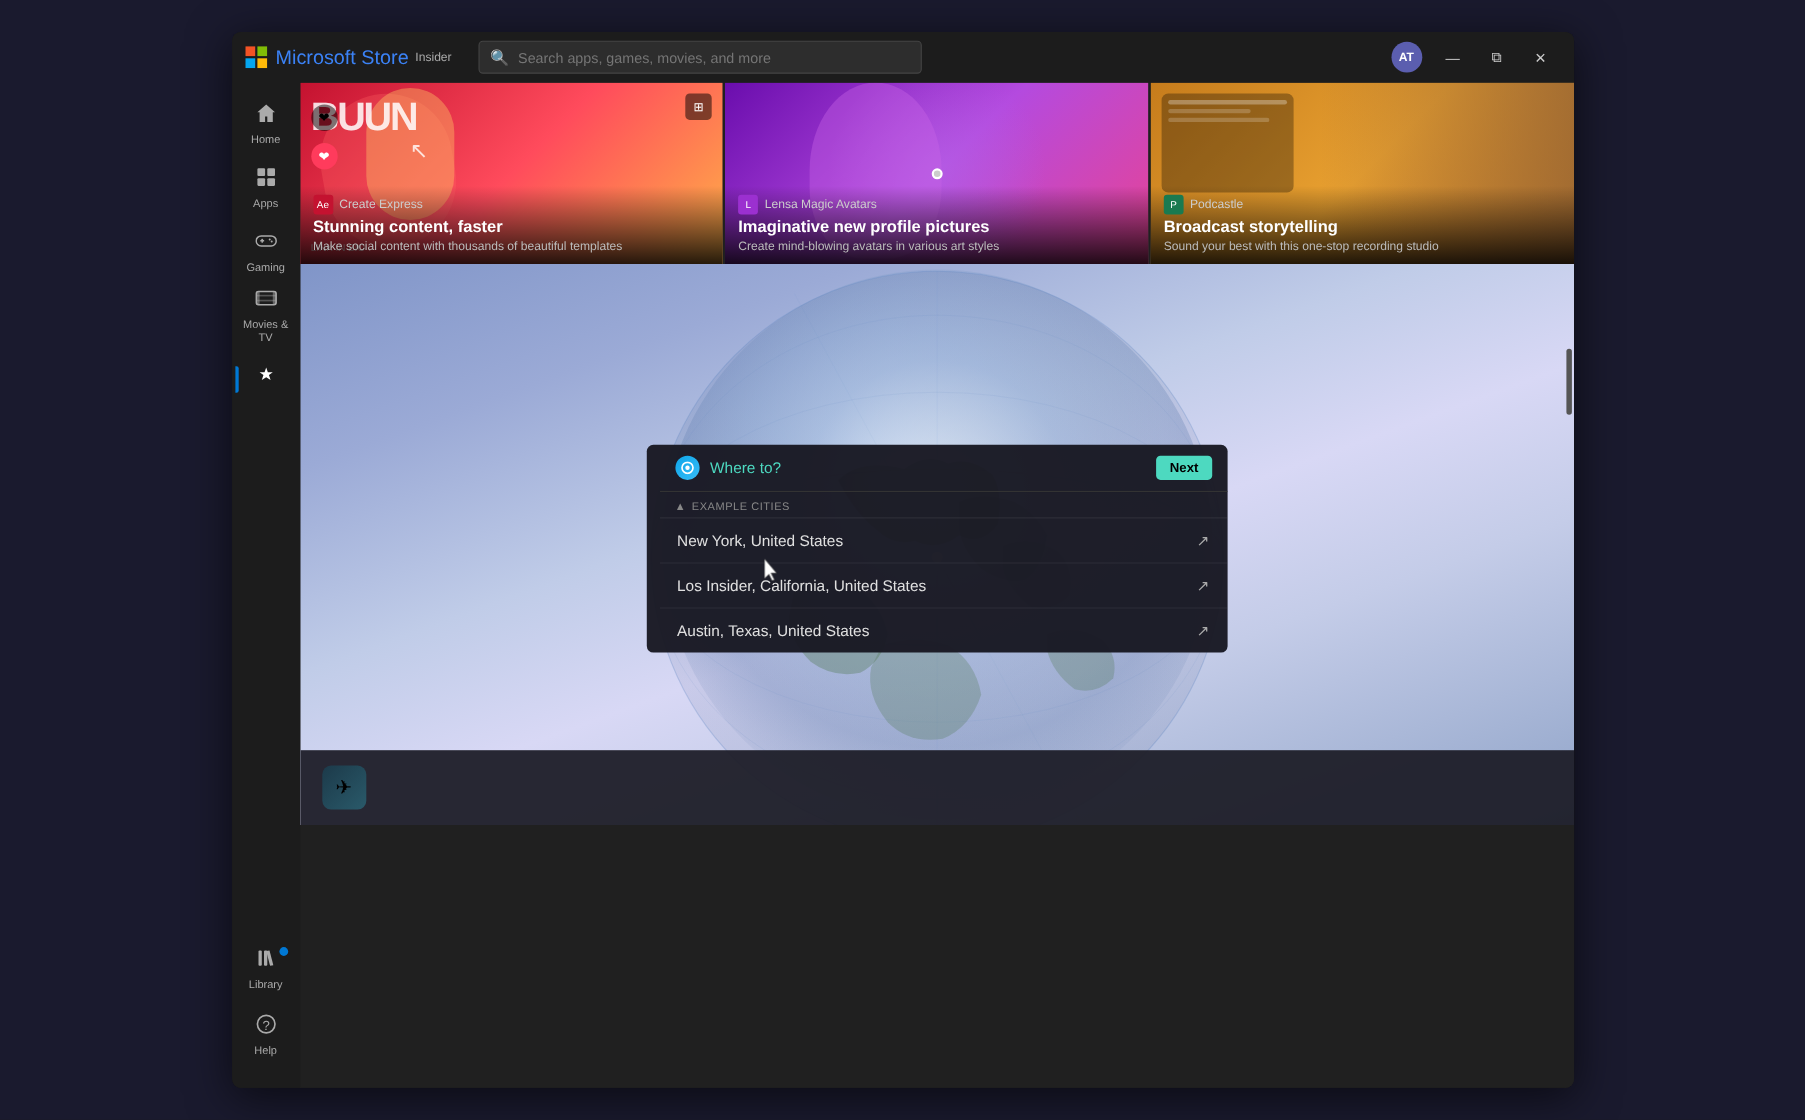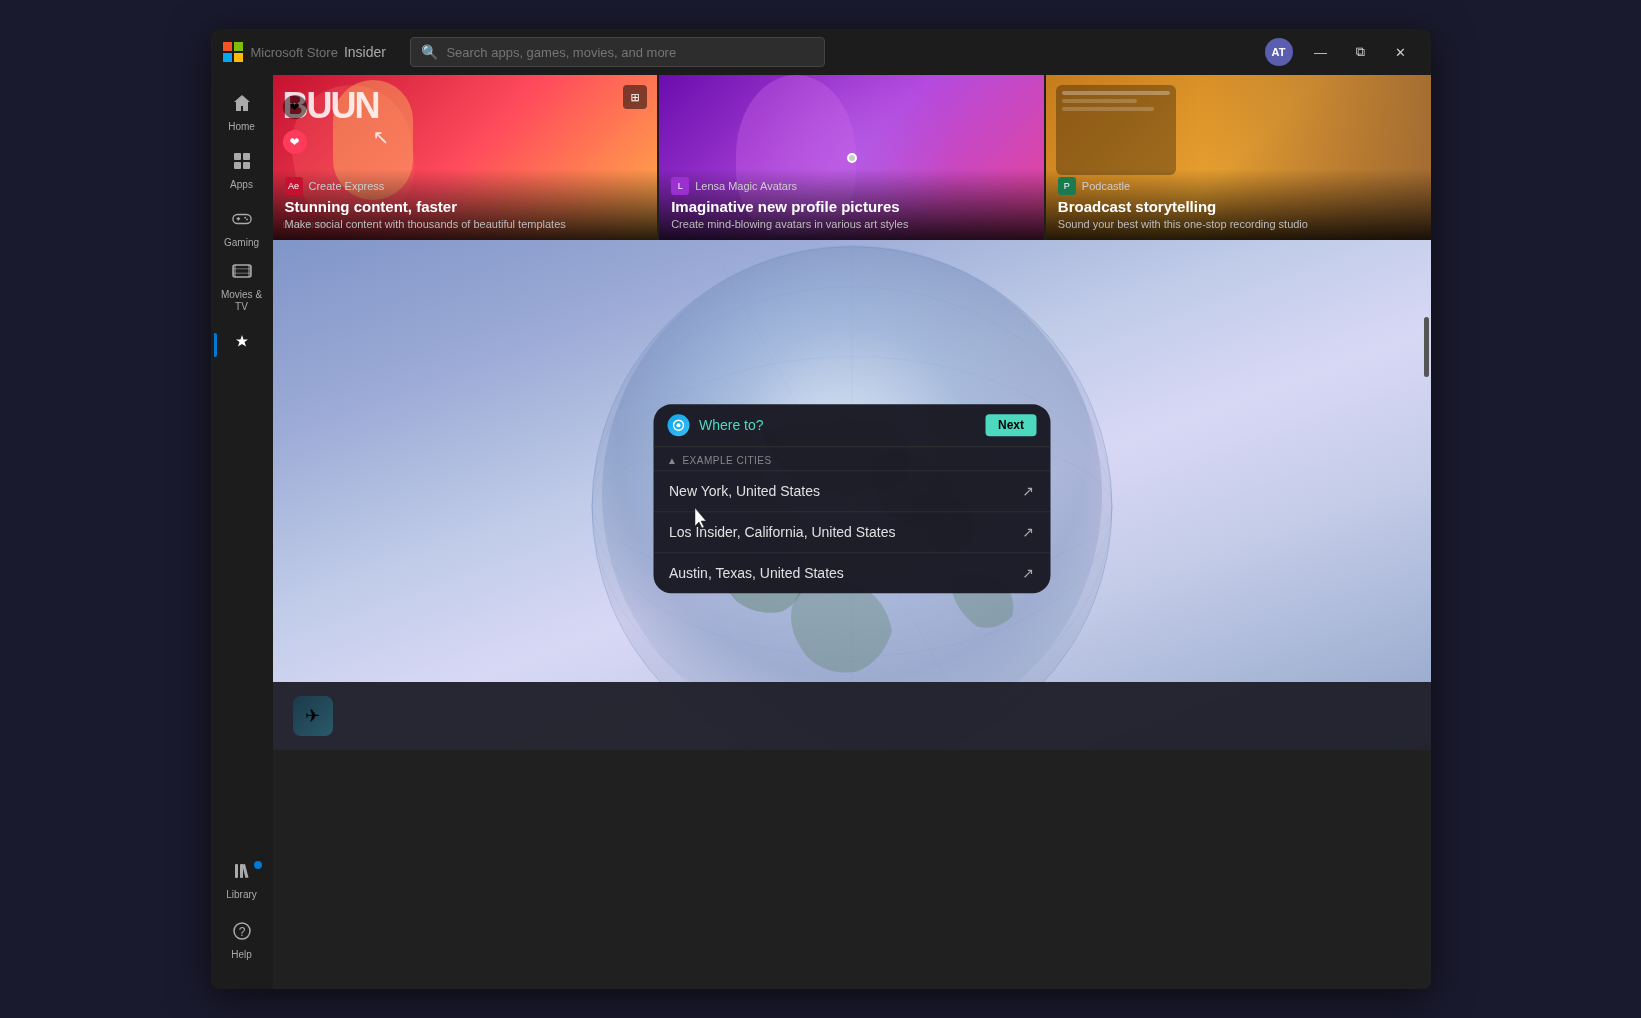--- a/index.html
+++ b/index.html
@@ -34,26 +34,26 @@
       align-items: center;
       padding: 0 12px;
       flex-shrink: 0;
     }
     .titlebar-logo {
       width: 20px;
       height: 20px;
       margin-right: 8px;
     }
     .titlebar-appname {
-      font-size: 13px;
-      color: #737373;
+      font-size: 18px;
+      color: #3b82f6;
       font-weight: 500;
     }
     .titlebar-badge {
-      font-size: 14px;
+      font-size: 11px;
       color: #aaa;
       margin-left: 6px;
     }
     .titlebar-search {
       flex: 1;
       margin: 0 24px;
       max-width: 460px;
     }
     .search-box {
       width: 100%;
@@ -275,25 +275,26 @@
       left: 50%;
       transform: translate(-50%, -48%);
     }
 
     
     .tripnotes-card {
       position: absolute;
       top: 50%;
       left: 50%;
       transform: translate(-50%, -48%);
-      width: 397px;
+      width: 528px;
       background: rgba(25, 25, 35, 0.97);
-      border-radius: 18px;
+      border-radius: 6px;
       overflow: hidden;
       z-index: 10;
+      padding-left: 12px;
     }
     .tripnotes-search-bar {
       display: flex;
       align-items: center;
       padding: 10px 14px;
       gap: 10px;
       border-bottom: 1px solid #333;
     }
     .tripnotes-icon {
       width: 22px;

